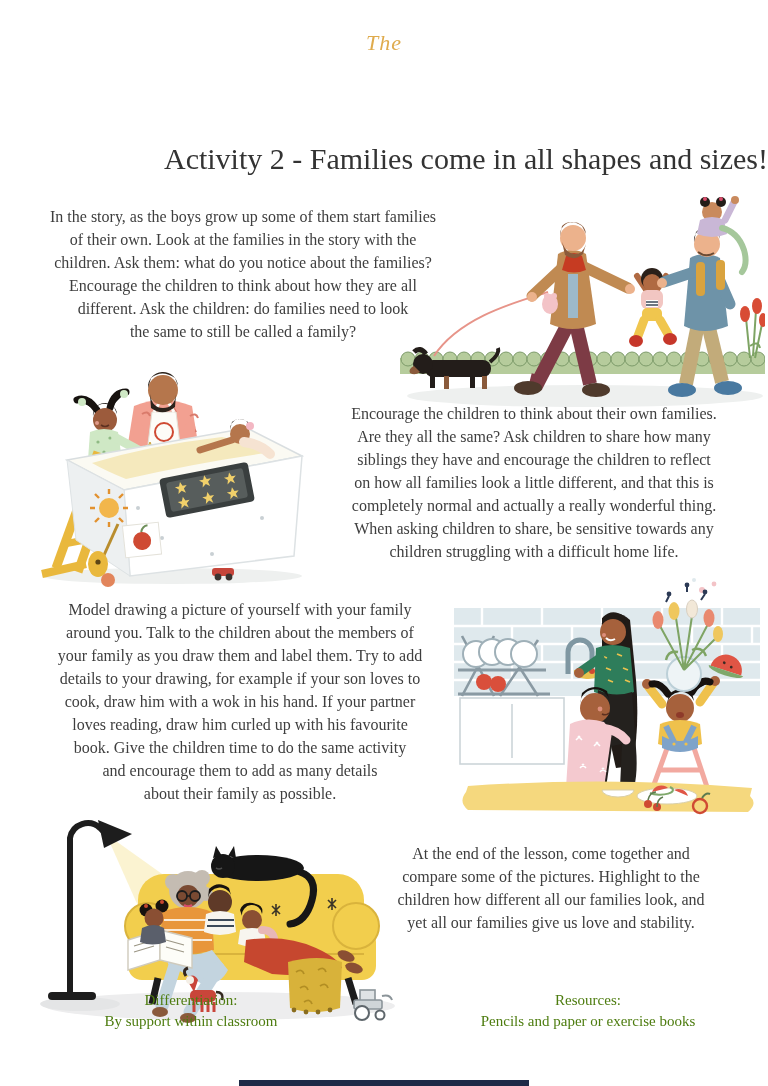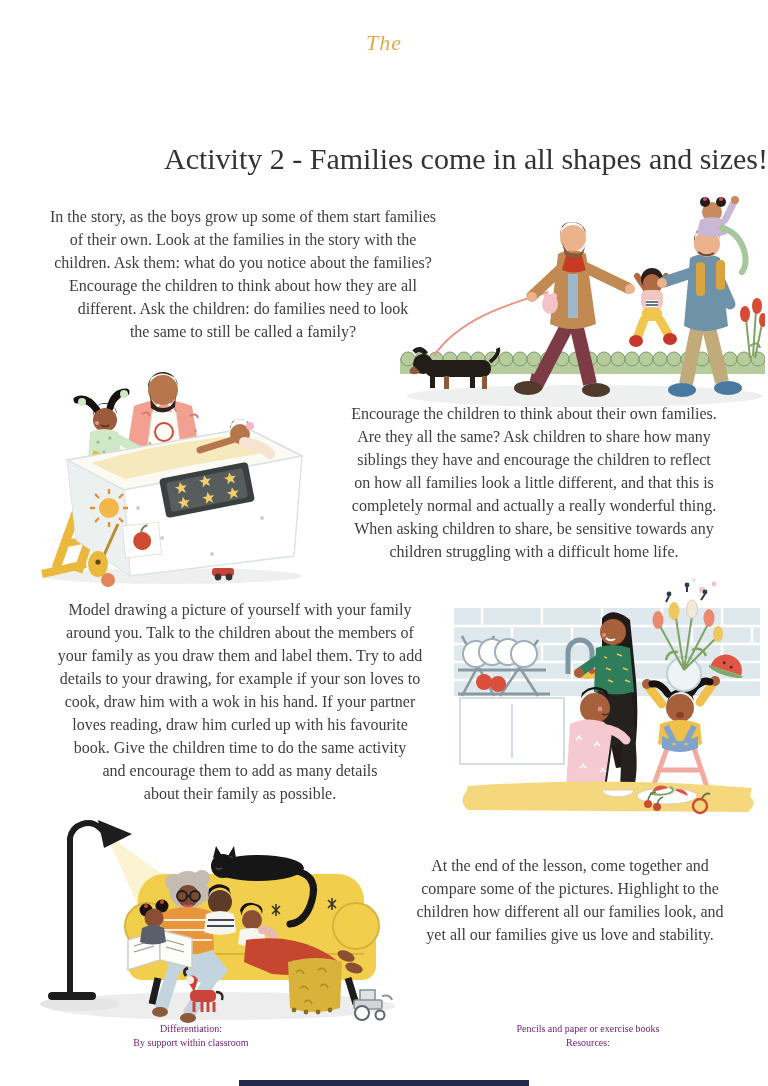--- a/index.html
+++ b/index.html
@@ -19,27 +19,27 @@
     position:absolute;left:0;top:142px;width:768px;text-align:right;
     font-size:30px;font-weight:400;color:#333333;margin:0;
   }
   .para{
     position:absolute;white-space:pre-line;text-align:center;
     font-size:16px;line-height:1.44;color:#3e3e3e;margin:0;
   }
   .p1{left:13px;top:205px;width:460px;}
   .p2{left:306px;top:402px;width:456px;}
   .p3{left:16px;top:598px;width:448px;}
-  .p4{left:378px;top:842px;width:384px;margin-top:12px;}
+  .p4{left:359px;top:842px;width:384px;}
   .illo{position:absolute;margin:0;padding:0;}
   .illo1{left:400px;top:196px;width:365px;height:215px;}
   .illo2{left:12px;top:368px;width:300px;height:220px;}
   .illo3{left:452px;top:578px;width:310px;height:240px;}
   .illo4{left:10px;top:778px;width:385px;height:248px;}
-  .foot{position:absolute;top:1022px;text-align:center;font-size:10px;line-height:1.4;color:#701a75;}
+  .foot{position:absolute;top:990px;text-align:center;font-size:15px;line-height:1.4;color:#4d7c0f;}
   .foot-left{left:66px;width:250px;}
   .foot-right{left:448px;width:280px;}
   .accent-bar{position:absolute;left:239px;bottom:0;width:290px;height:6px;background:#1e2a47;}
 </style>
 </head>
 <body>
 
 <div class="page">
 
   <div class="logo-the">The</div>
@@ -476,18 +476,18 @@
   <p class="para p4">At the end of the lesson, come together and
 compare some of the pictures. Highlight to the
 children how different all our families look, and
 yet all our families give us love and stability.</p>
 
   <div class="foot foot-left">
     <div>Differentiation:</div>
     <div>By support within classroom</div>
   </div>
   <div class="foot foot-right">
+    <div>Resources:</div>
     <div>Pencils and paper or exercise books</div>
-    <div>Resources:</div>
   </div>
 
   <div class="accent-bar"></div>
 </div>
 
 </body></html>

